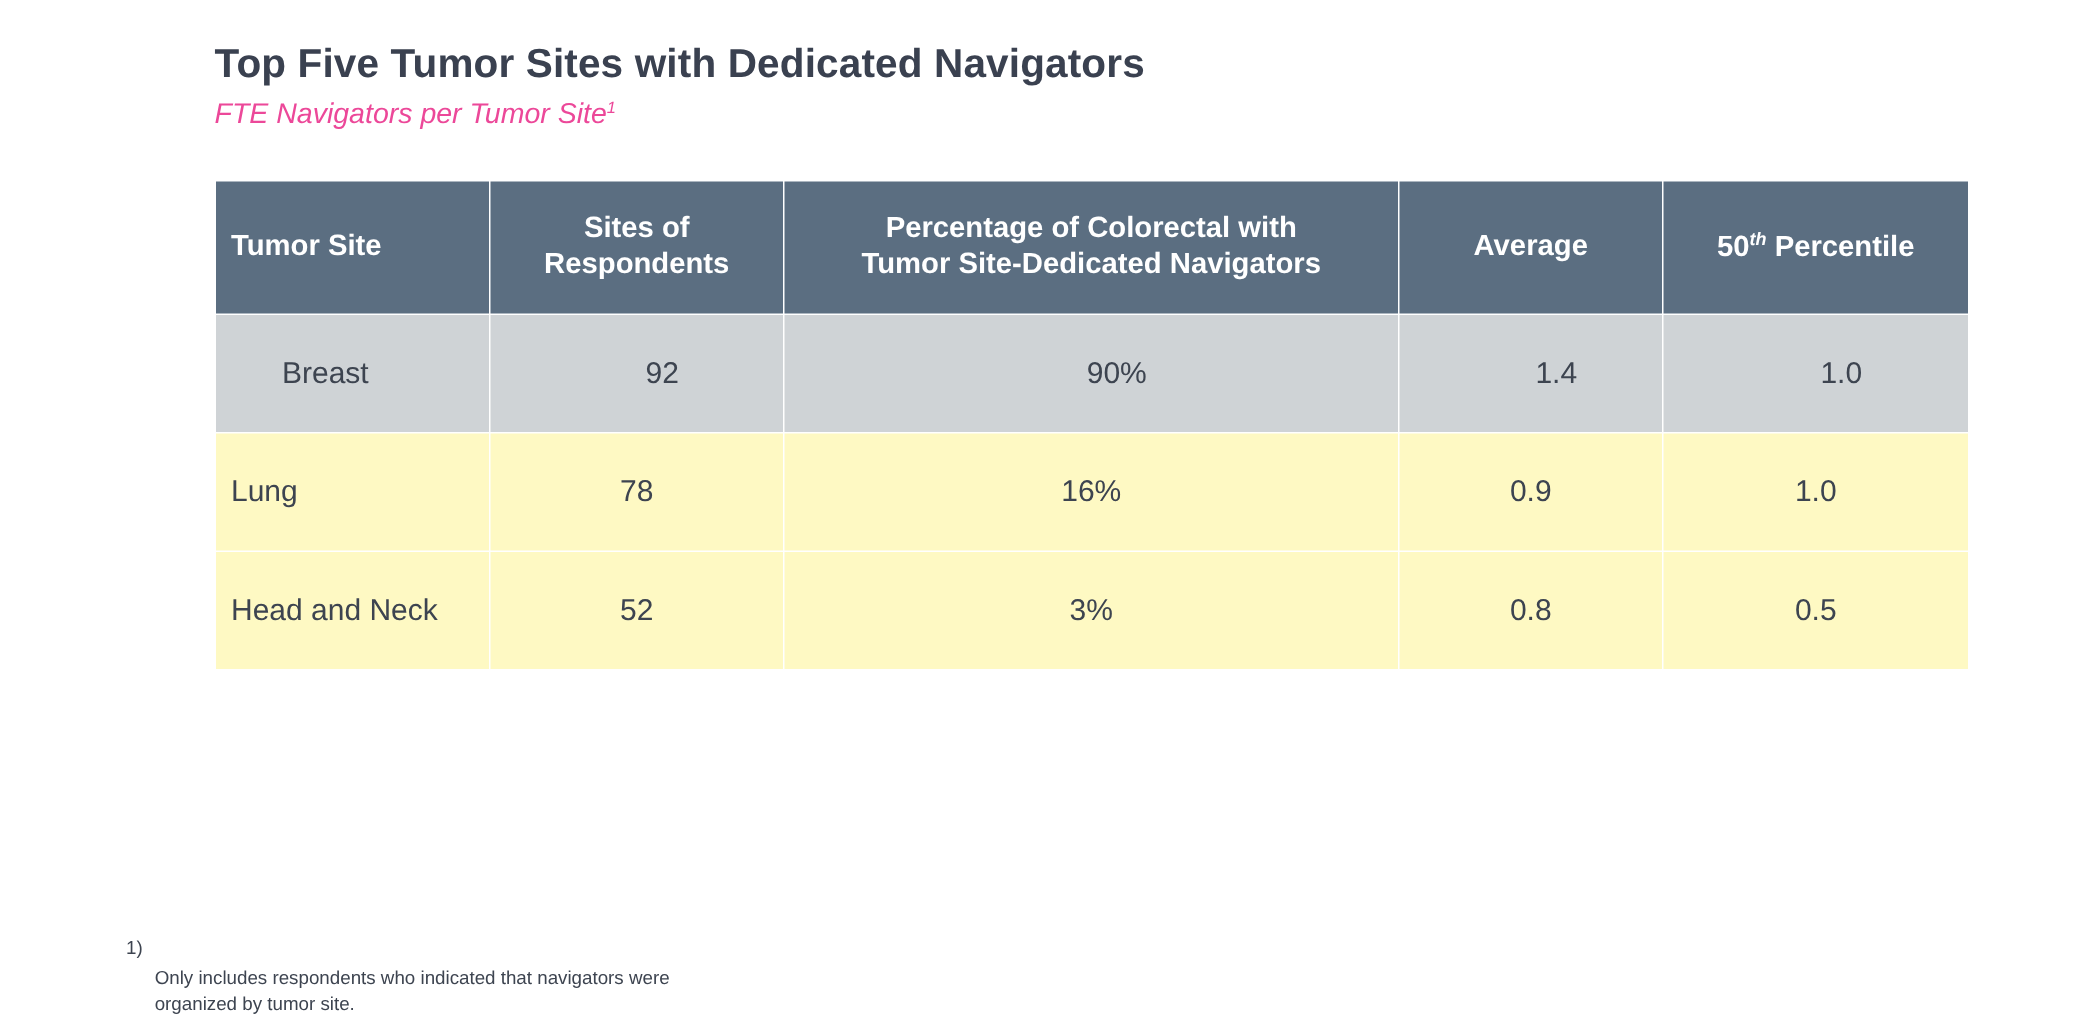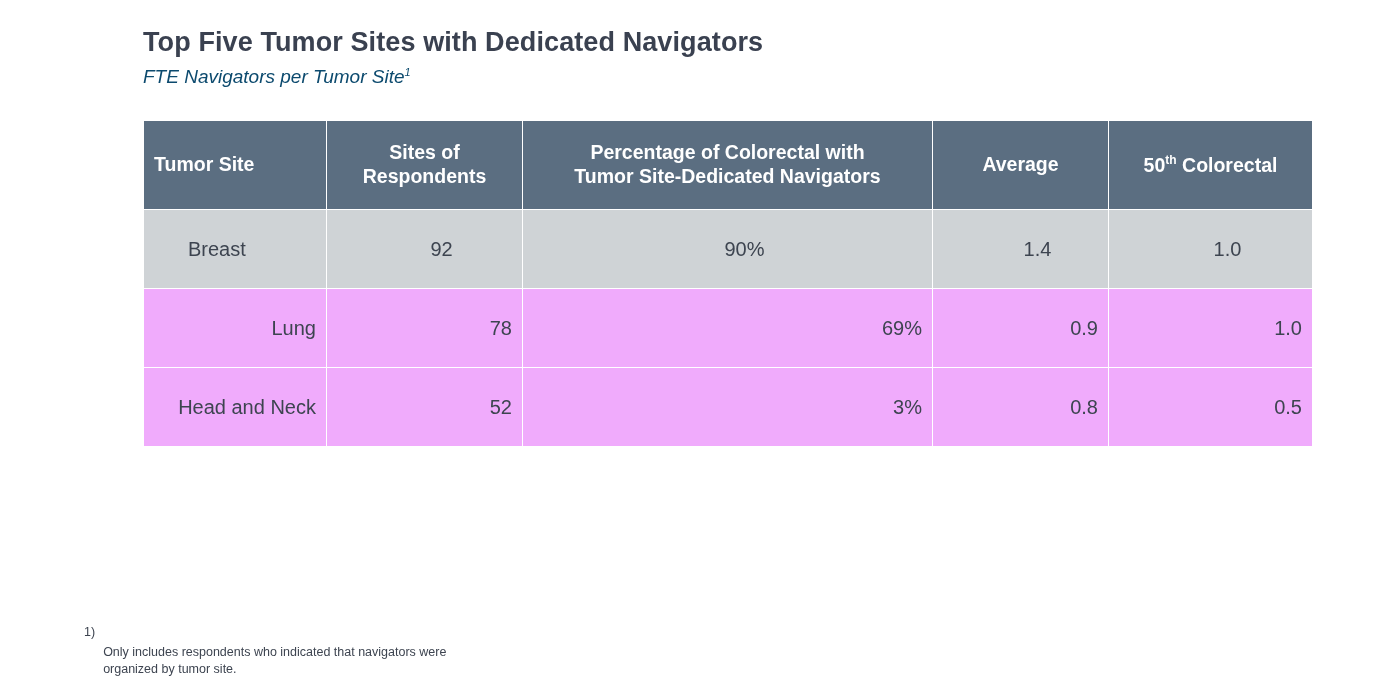--- a/index.html
+++ b/index.html
@@ -29,21 +29,21 @@
     font-size: 27px;
     font-weight: bold;
     color: #3a4150;
     letter-spacing: 0.1px;
     margin: 0;
     line-height: 1.2;
   }
   .subtitle {
     font-size: 19px;
     font-style: italic;
-    color: #0c4a6e;
+    color: #ec4899;
     margin: 8px 0 0 0;
     line-height: 1.2;
   }
   .subtitle sup {
     font-size: 11px;
     font-style: italic;
     vertical-align: super;
   }
 
   table.data-table {
@@ -69,33 +69,34 @@
   th.col-site {
     text-align: left;
     padding-left: 15px;
   }
   th.col-num, th.col-pct, th.col-avg, th.col-p50 {
     text-align: center;
   }
   th sup {
     font-size: 12px;
     vertical-align: super;
+    font-style: italic;
   }
 
   table.data-table tbody td {
     font-size: 20px;
     color: #3d4450;
     height: 78px;
     vertical-align: middle;
     padding: 4px 10px;
     box-sizing: border-box;
     line-height: 1.2;
   }
   tbody tr.row-odd td { background: #cfd3d6; padding-left: 44px; }
-  tbody tr.row-even td { background: #f0abfc; text-align: right; }
+  tbody tr.row-even td { background: #fef9c3; }
 
   td.c-site {
     text-align: left;
     padding-left: 15px;
   }
   td.c-num, td.c-pct, td.c-avg, td.c-p50 {
     text-align: center;
   }
 
   .footnote {
@@ -139,35 +140,35 @@
         <th class="col-site">Tumor Site</th>
         <th class="col-num">
           <span>Sites of</span><br>
           <span>Respondents</span>
         </th>
         <th class="col-pct">
           <span>Percentage of Colorectal with</span><br>
           <span>Tumor Site-Dedicated Navigators</span>
         </th>
         <th class="col-avg">Average</th>
-        <th class="col-p50"><span>50</span><sup>th</sup><span> Colorectal</span></th>
+        <th class="col-p50"><span>50</span><sup>th</sup><span> Percentile</span></th>
       </tr>
     </thead>
     <tbody>
       <tr class="row-odd">
         <td class="c-site">Breast</td>
         <td class="c-num">92</td>
         <td class="c-pct">90%</td>
         <td class="c-avg">1.4</td>
         <td class="c-p50">1.0</td>
       </tr>
       <tr class="row-even">
         <td class="c-site">Lung</td>
         <td class="c-num">78</td>
-        <td class="c-pct">69%</td>
+        <td class="c-pct">16%</td>
         <td class="c-avg">0.9</td>
         <td class="c-p50">1.0</td>
       </tr>
       <tr class="row-even">
         <td class="c-site">Head and Neck</td>
         <td class="c-num">52</td>
         <td class="c-pct">3%</td>
         <td class="c-avg">0.8</td>
         <td class="c-p50">0.5</td>
       </tr>

